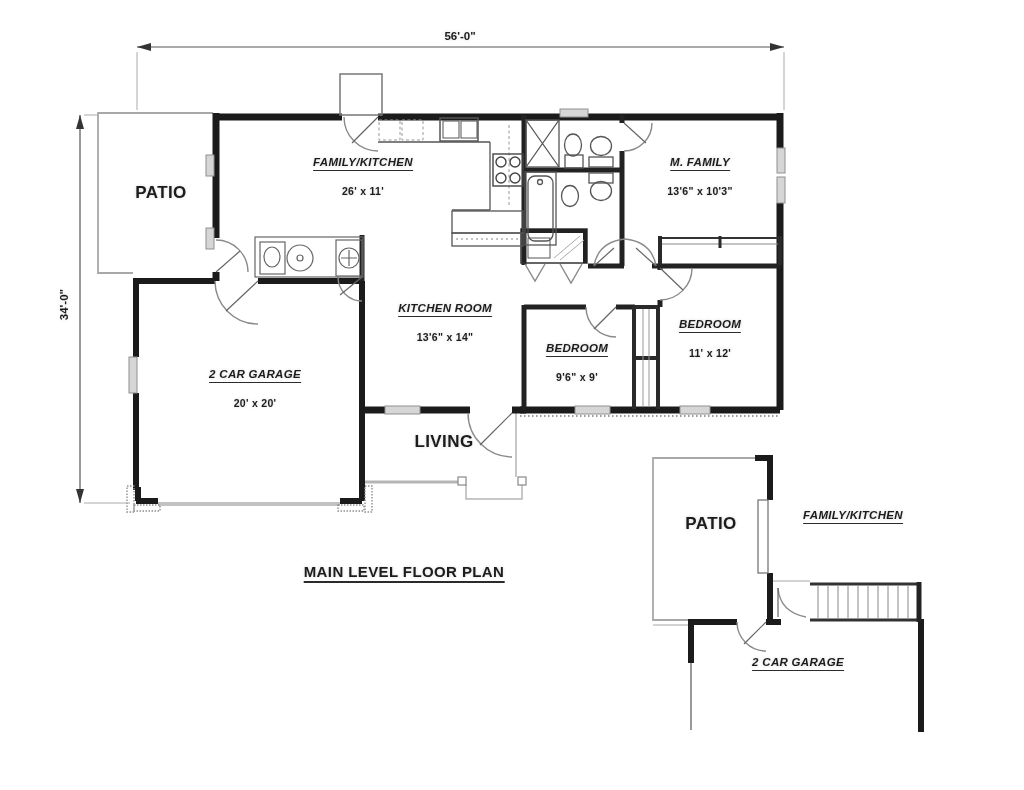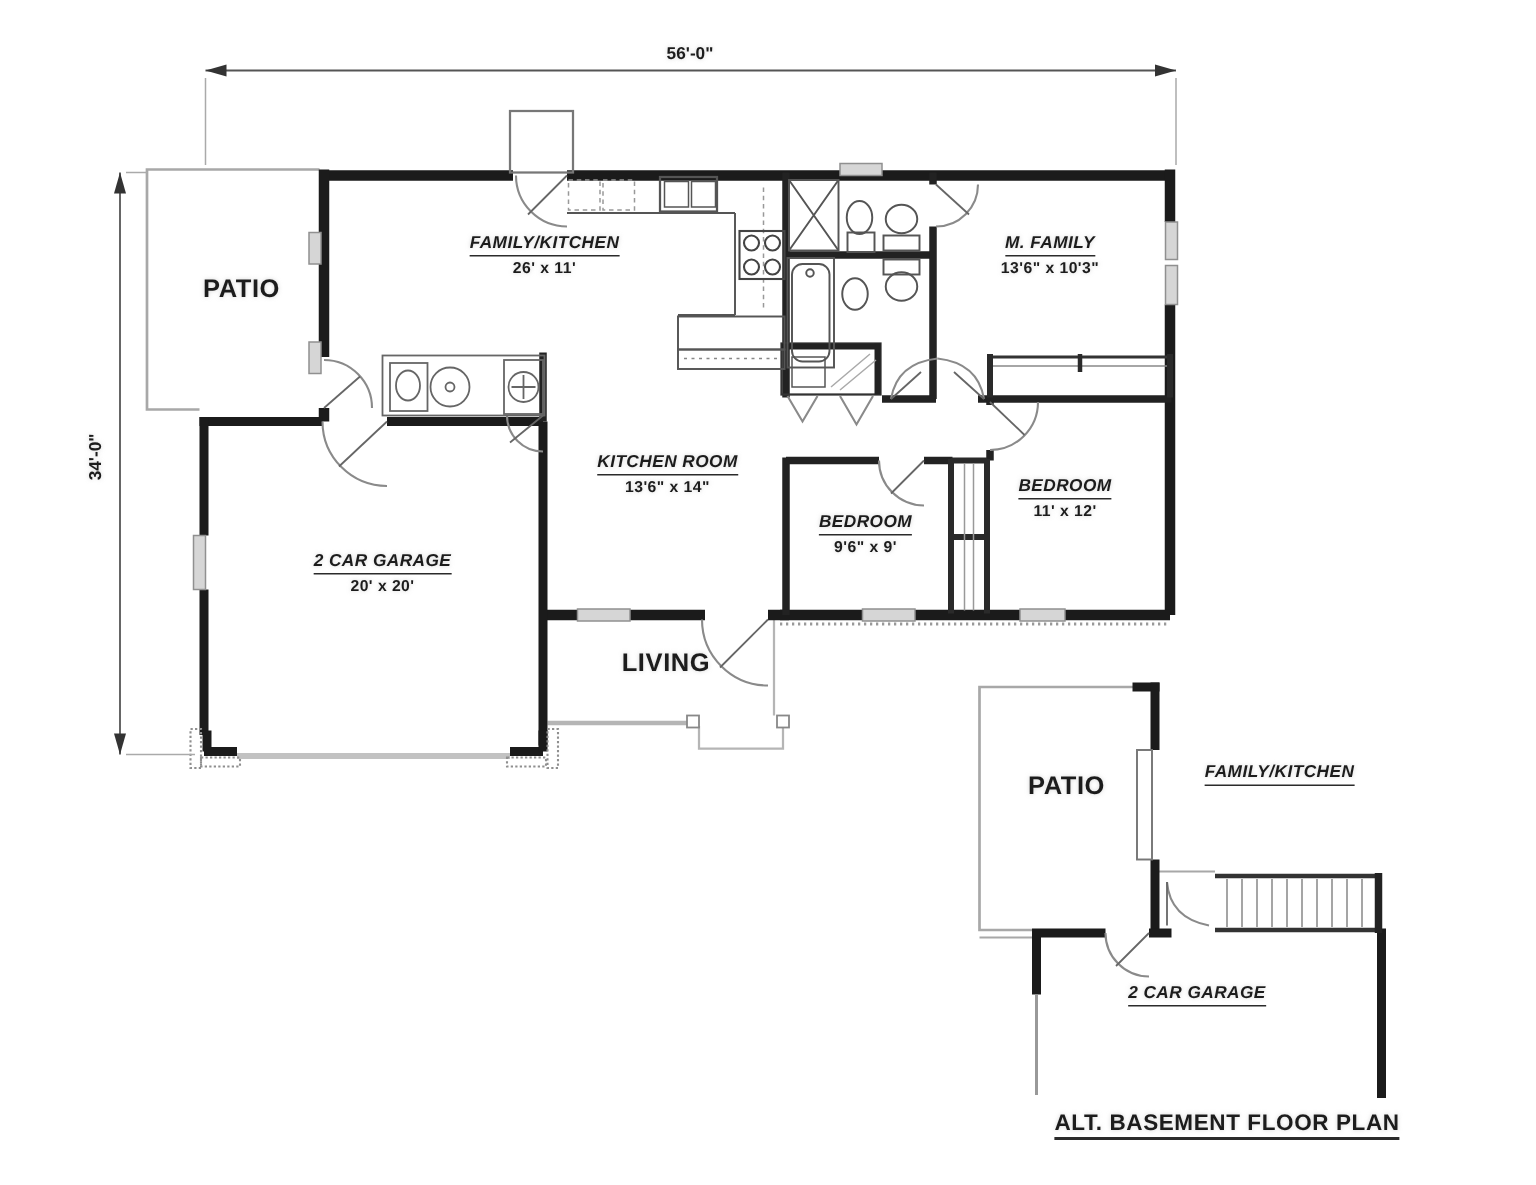--- a/index.html
+++ b/index.html
@@ -3,21 +3,21 @@
 <meta charset="utf-8">
 <style>
   html,body{margin:0;padding:0;background:#fff;}
   #stage{position:relative;width:1024px;height:790px;background:#ffffff;overflow:hidden;
          font-family:"Liberation Sans","DejaVu Sans",sans-serif;color:#1c1c1c;}
   #plan-svg{position:absolute;left:0;top:0;}
   .lbl{position:absolute;transform:translateX(-50%);text-align:center;white-space:nowrap;
        font-weight:bold;line-height:1.15;text-shadow:0 0 3px rgba(190,190,190,.65);}
   .room-name{font-size:11.5px;letter-spacing:.3px;}
   .room-name .u{border-bottom:1.6px solid #2b2b2b;padding-bottom:1px;display:inline-block;font-style:italic;}
-  .room-size{font-size:10.5px;margin-top:2px;}
+  .room-size{font-size:10.5px;margin-top:14px;}
   .plain{font-size:17px;letter-spacing:.4px;}
   .title{font-size:15px;letter-spacing:.4px;}
   .title .u{border-bottom:2px solid #2b2b2b;padding-bottom:1px;display:inline-block;}
   .dim{font-size:11.5px;font-weight:bold;}
   .dim-v{position:absolute;transform:rotate(-90deg);transform-origin:center;}
 </style>
 </head>
 <body>
 
 <div id="stage">
@@ -269,19 +269,19 @@
     <div class="room-size">11' x 12'</div>
   </div>
 
   <div class="lbl room-name" style="left:255px;top:368px;">
     <span class="u">2 CAR GARAGE</span>
     <div class="room-size">20' x 20'</div>
   </div>
 
   <div class="lbl plain" style="left:444px;top:432px;"><span>LIVING</span></div>
 
+  <div class="lbl title" style="left:404px;top:563px;"><span class="u">MAIN LEVEL FLOOR PLAN</span></div>
 
   <div class="lbl plain" style="left:711px;top:514px;"><span>PATIO</span></div>
   <div class="lbl room-name" style="left:853px;top:509px;"><span class="u">FAMILY/KITCHEN</span></div>
   <div class="lbl room-name" style="left:798px;top:656px;"><span class="u">2 CAR GARAGE</span></div>
-  <div class="lbl title" style="left:818px;top:740px;"><span class="u">ALT. BASEMENT FLOOR PLAN</span></div>
 
 </div>
 
 </body></html>

